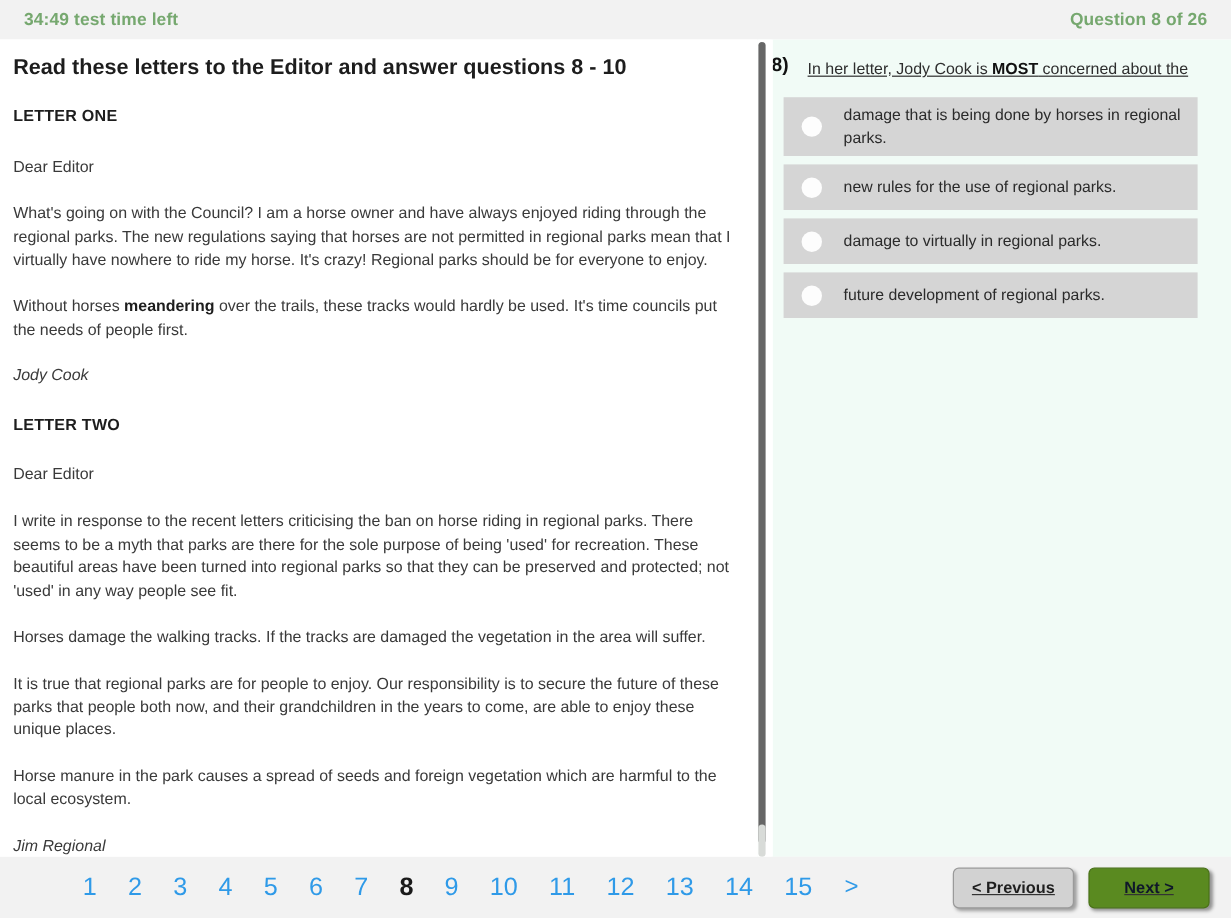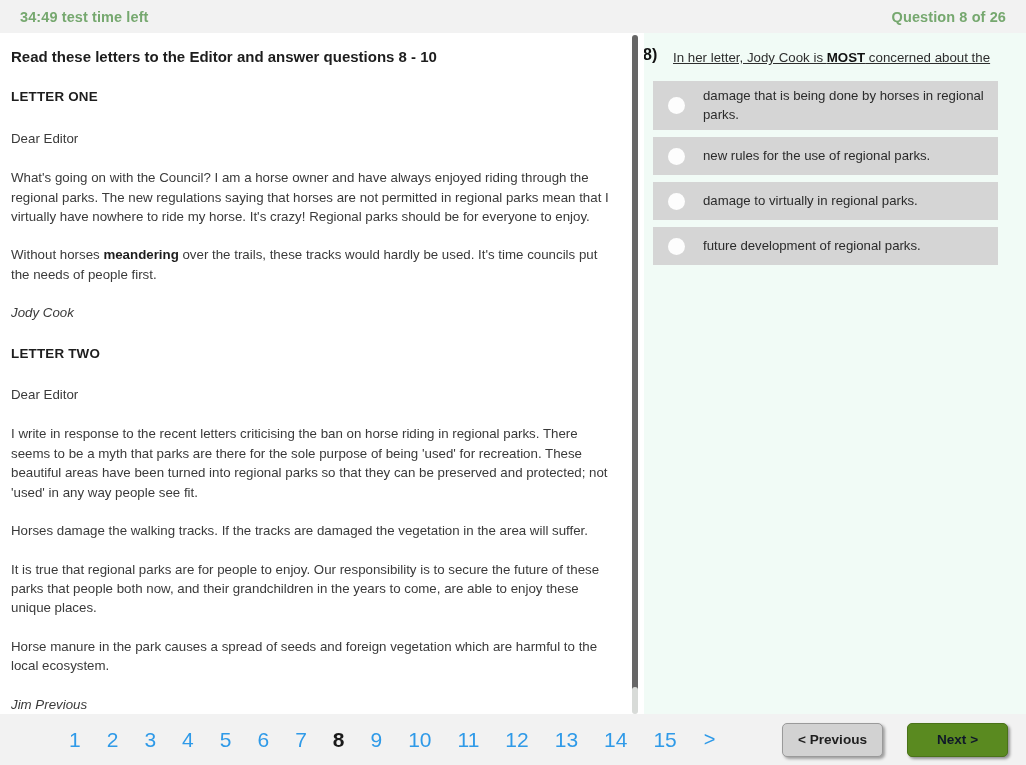--- a/index.html
+++ b/index.html
@@ -69,21 +69,21 @@
     margin: 0 0 19px 0;
     font-size: 13.3px;
     line-height: 19.4px;
     color: #3a3a3a;
   }
   .passage-pane p.instruction {
     font-weight: bold;
     color: #1d1d1d;
     margin-top: 4px;
     margin-bottom: 21px;
-    font-size: 15px;
+    font-size: 18px;
   }
   .passage-pane p.letter-head {
     font-weight: bold;
     color: #1d1d1d;
     margin-bottom: 22px;
     font-size: 13.4px;
     letter-spacing: 0.2px;
   }
   .passage-pane p.salutation {
     margin-bottom: 20px;
@@ -221,21 +221,22 @@
     font-weight: bold;
     cursor: default;
   }
   .pager .page.next-arrow {
     padding-left: 14px;
     font-size: 20px;
   }
   .nav-buttons {
     display: flex;
     align-items: center;
-    gap: 24px;
+    gap: 12px;
+    text-decoration: underline;
   }
   .btn {
     font-size: 13.6px;
     font-weight: bold;
     border-radius: 5px;
     cursor: pointer;
     display: inline-flex;
     align-items: center;
     justify-content: center;
     box-sizing: border-box;
@@ -279,21 +280,21 @@
       <p>What's going on with the Council? I am a horse owner and have always enjoyed riding through the regional parks. The new regulations saying that horses are not permitted in regional parks mean that I virtually have nowhere to ride my horse. It's crazy! Regional parks should be for everyone to enjoy.</p>
       <p><span>Without horses </span><b>meandering</b><span> over the trails, these tracks would hardly be used. It's time councils put the needs of people first.</span></p>
       <p class="signature">Jody Cook</p>
 
       <p class="letter-head">LETTER TWO</p>
       <p class="salutation">Dear Editor</p>
       <p>I write in response to the recent letters criticising the ban on horse riding in regional parks. There seems to be a myth that parks are there for the sole purpose of being 'used' for recreation. These beautiful areas have been turned into regional parks so that they can be preserved and protected; not 'used' in any way people see fit.</p>
       <p>Horses damage the walking tracks. If the tracks are damaged the vegetation in the area will suffer.</p>
       <p>It is true that regional parks are for people to enjoy. Our responsibility is to secure the future of these parks that people both now, and their grandchildren in the years to come, are able to enjoy these unique places.</p>
       <p>Horse manure in the park causes a spread of seeds and foreign vegetation which are harmful to the local ecosystem.</p>
-      <p class="signature">Jim Previous</p>
+      <p class="signature">Jim Regional</p>
     </div>
 
     <div class="scrollbar">
       <div class="track"></div>
       <div class="thumb"></div>
       <div class="track-bottom"></div>
     </div>
 
     <div class="question-pane">
       <div class="question-row">

